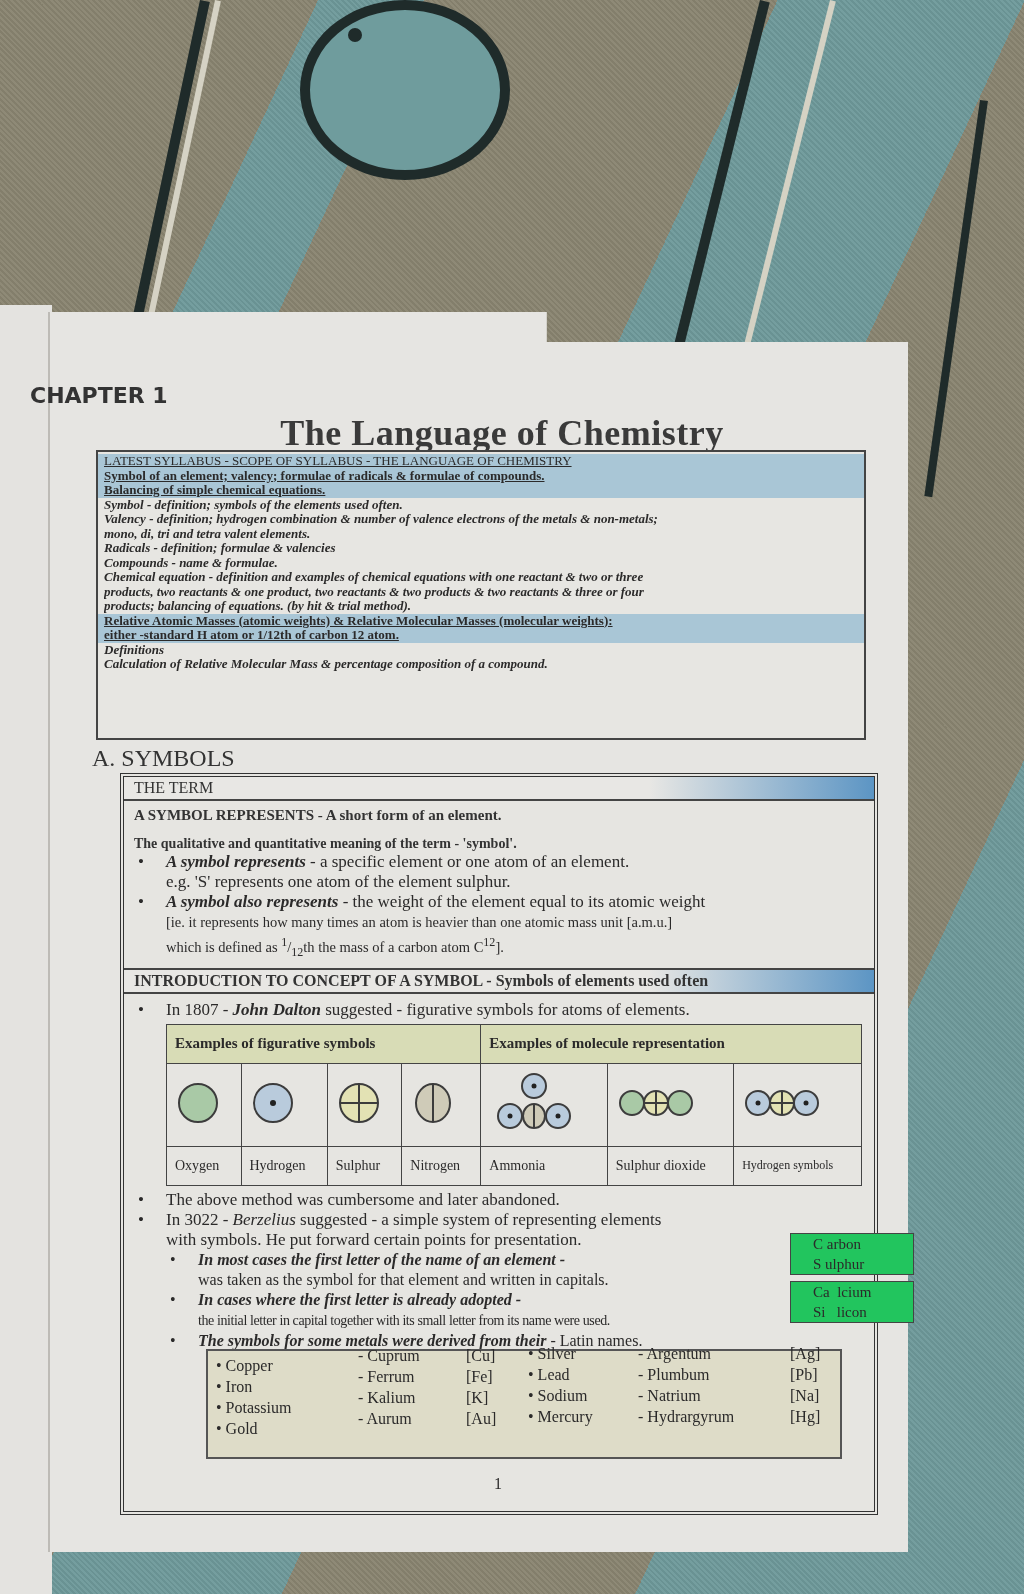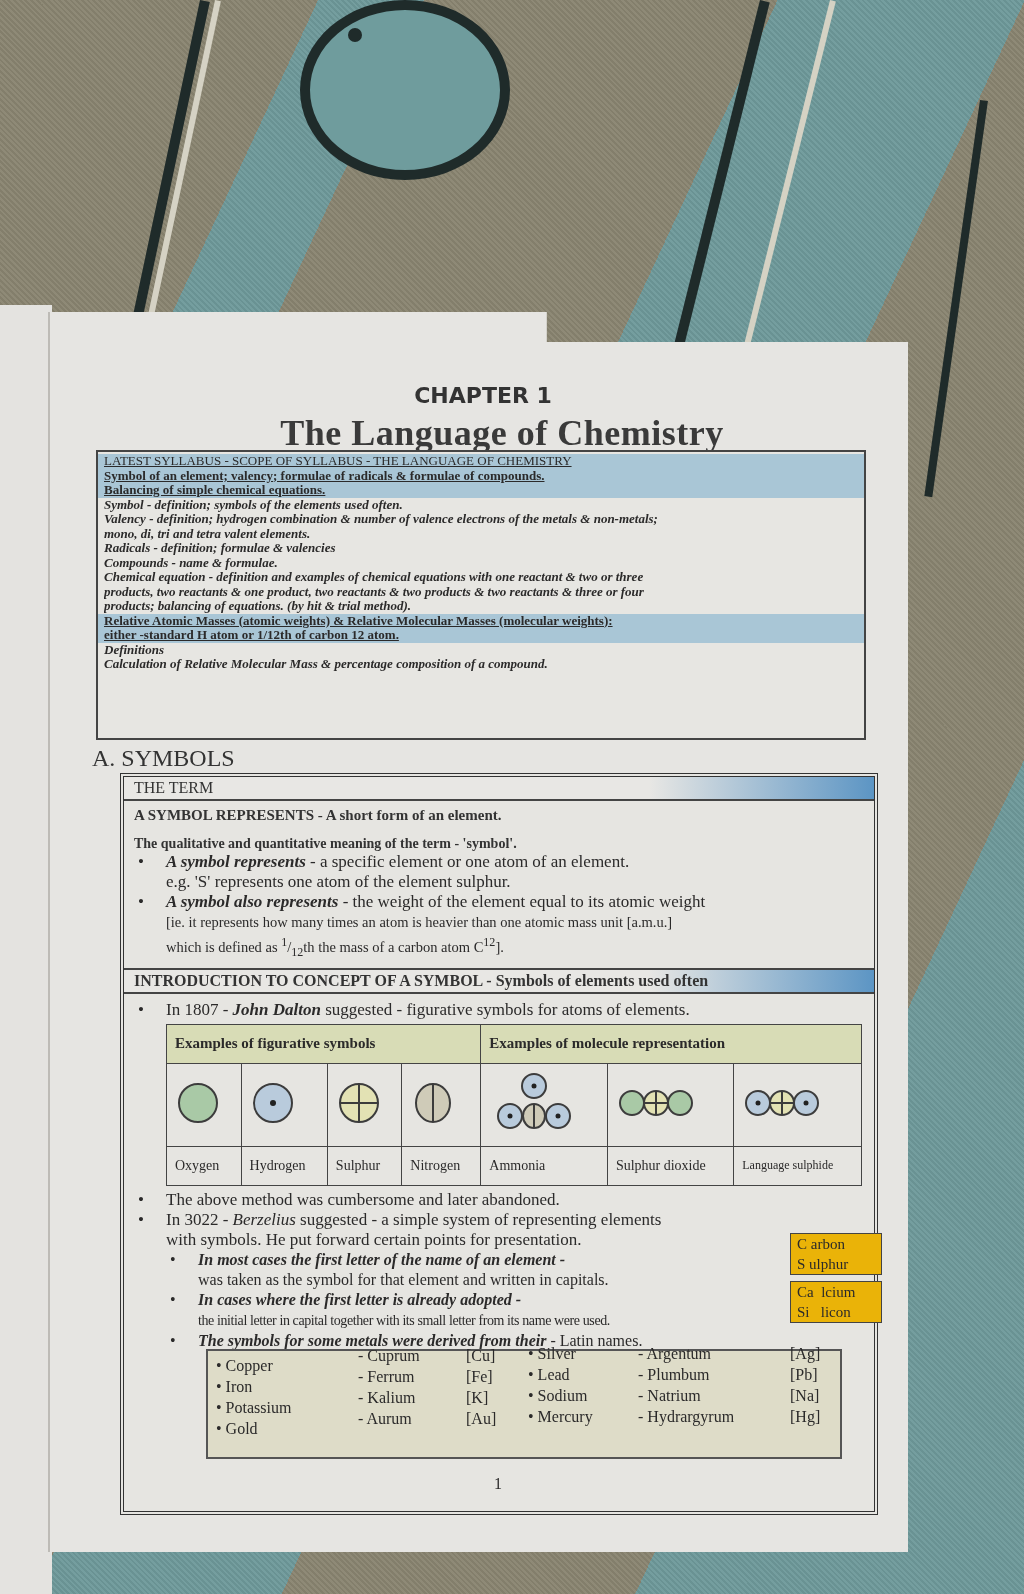--- a/index.html
+++ b/index.html
@@ -19,21 +19,21 @@
   .flower{position:absolute;left:300px;top:0;width:190px;height:160px;border-radius:50%;
     background:#6f9c9d;border:10px solid #1f2b2a;}
   .flower-dot{position:absolute;left:348px;top:28px;width:14px;height:14px;border-radius:50%;background:#1f2b2a;}
 
   
   .back-page{position:absolute;left:0;top:305px;width:52px;height:1290px;background:#e4e3e0;}
   .page{position:absolute;left:48px;top:312px;width:860px;height:1240px;background:#e6e5e2;
     clip-path:polygon(0 0,58% 0,58% 30px,100% 30px,100% 100%,0 100%);}
   .page-shade{position:absolute;left:48px;top:312px;width:2px;height:1240px;background:#bdbbb6;}
 
-  .chapter{position:absolute;left:0;width:936px;top:383px;text-align:center;
+  .chapter{position:absolute;left:0;width:936px;top:383px;text-align:left;
     font-family:"DejaVu Sans","Liberation Sans",sans-serif;font-weight:bold;font-size:22px;color:#333;padding-left:30px;box-sizing:border-box;}
   .title{position:absolute;left:0;width:1024px;top:412px;text-align:center;
     font-family:Liberation Serif, serif;font-weight:bold;font-size:36px;color:#3a3a3a;letter-spacing:0.5px;padding-right:20px;box-sizing:border-box;}
 
   .syllabus{position:absolute;left:96px;top:450px;width:770px;height:290px;border:2px solid #444;box-sizing:border-box;
     font-size:13px;line-height:14.5px;padding:2px 6px;background:#e7e6e2;}
   .syllabus .ln{white-space:nowrap;overflow:hidden;}
   .syllabus .hl{background:#a9c6d6;margin:0 -6px;padding:0 6px;text-decoration:underline;}
   .syllabus .it{font-style:italic;}
   .syllabus .b{font-weight:bold;}
@@ -51,21 +51,21 @@
   .small{font-size:14.5px;}
   .intro-bar{margin-top:6px;border-top:2px solid #444;}
 
   table.fig{border-collapse:collapse;margin-left:42px;margin-top:4px;width:696px;}
   table.fig td,table.fig th{border:1.5px solid #444;text-align:left;padding:8px;}
   table.fig th{background:#d8dcb6;font-size:15px;font-weight:bold;height:22px;}
   table.fig td.ic{height:62px;}
   table.fig td.lbl{font-size:14px;height:22px;white-space:nowrap;}
 
   .berz{font-size:17px;}
-  .boxr{position:absolute;border:1.5px solid #444;font-size:15px;line-height:20px;padding:0 6px;background:#eab308;}
+  .boxr{position:absolute;border:1.5px solid #444;font-size:15px;line-height:20px;padding:0 22px;background:#22c55e;}
   .metals{position:absolute;left:82px;top:572px;width:636px;height:110px;border:2px solid #555;background:#dedcc8;box-sizing:border-box;font-size:16px;}
   .metals .col{position:absolute;top:4px;line-height:21px;}
   .pagenum{position:absolute;left:494px;top:1475px;font-size:16px;}
 </style>
 </head>
 <body>
 
 <div class="fabric"></div>
 <div class="flower"></div>
 <div class="flower-dot"></div>
@@ -176,21 +176,21 @@
               <circle cx="64" cy="15" r="2.5" fill="#222"></circle>
             </svg></td>
     </tr>
     <tr>
       <td class="lbl">Oxygen</td>
       <td class="lbl">Hydrogen</td>
       <td class="lbl">Sulphur</td>
       <td class="lbl">Nitrogen</td>
       <td class="lbl">Ammonia</td>
       <td class="lbl">Sulphur dioxide</td>
-      <td class="lbl" style="font-size:12px;">Language sulphide</td>
+      <td class="lbl" style="font-size:12px;">Hydrogen symbols</td>
     </tr>
   </tbody>
     </table>
 
   <div class="content berz" style="margin-top:4px;">
     <ul class="bl">
       <li>The above method was cumbersome and later abandoned.</li>
       <li><span>In 3022 - </span><i>Berzelius</i><span> suggested - a simple system of representing elements</span><br><span>with symbols. He put forward certain points for presentation.</span></li>
     </ul>
     <ul class="bl" style="margin-left:32px;width:590px;">

